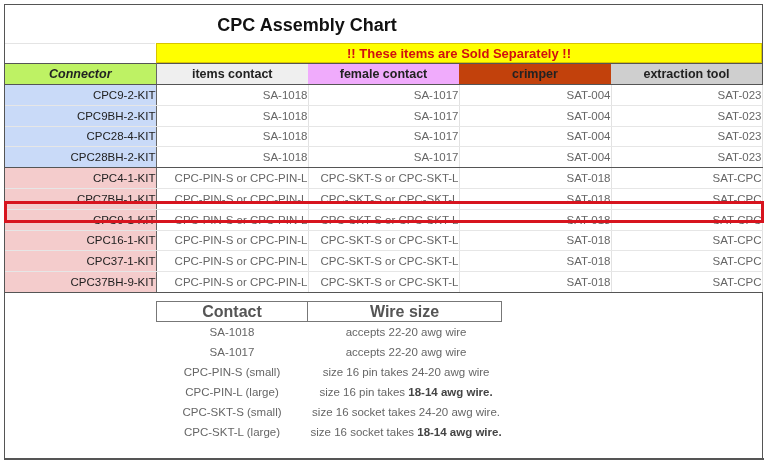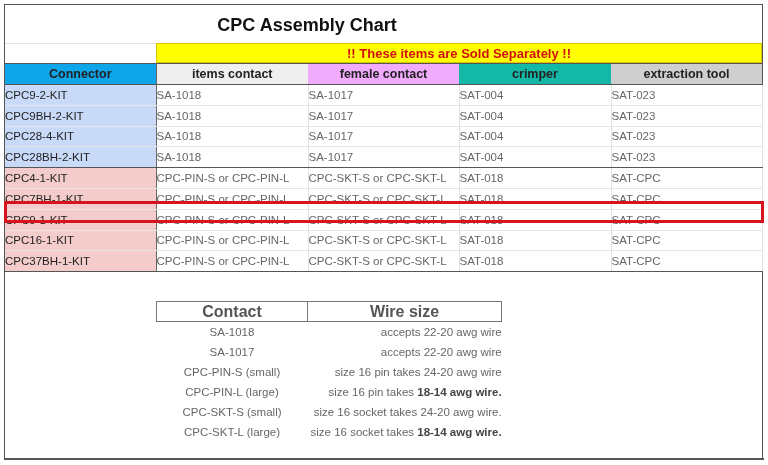--- a/index.html
+++ b/index.html
@@ -10,41 +10,41 @@
            border-top: 1.5px solid #555; border-bottom: 1.5px solid #555; box-sizing: border-box; }
   .title { position: absolute; left: 4px; top: 4px; width: 606px; height: 40px;
            text-align: center; line-height: 42px; font-size: 18px; font-weight: bold; color: #111; }
   .title-sep { position: absolute; left: 5px; top: 43px; width: 150px; height: 1px; background: #e4e4e4; }
   .banner { position: absolute; left: 156px; top: 43px; width: 606px; height: 20px;
             background: #ffff00; border: 1px solid #d8c400; box-sizing: border-box;
             text-align: center; line-height: 19px; font-size: 13px; font-weight: bold; color: #d01010; }
   table.main { position: absolute; left: 5px; top: 63px; width: 757px; border-collapse: collapse; table-layout: fixed; }
   table.main th { height: 20px; font-size: 12.5px; font-weight: bold; color: #222; padding: 0;
                   border-top: 1.5px solid #555; border-bottom: 1.5px solid #555; }
-  table.main th.c0 { background: #0ea5e9; border-right: 1px solid #666; }
+  table.main th.c0 { background: #bef264; border-right: 1px solid #666; font-style: italic; }
   table.main th.c1 { background: #efefef; }
   table.main th.c2 { background: #f0abfc; }
-  table.main th.c3 { background: #14b8a6; }
+  table.main th.c3 { background: #c2410c; }
   table.main th.c4 { background: #cfcfcf; }
-  table.main td { height: 19.8px; font-size: 11.5px; color: #666; text-align: left; padding: 0;
+  table.main td { height: 19.8px; font-size: 11.5px; color: #666; text-align: right; padding: 0;
                   border-bottom: 1px solid #e6e6e6; border-right: 1px solid #e2e2e2; white-space: nowrap; }
   table.main td.conn { color: #222; border-right: 1px solid #666; }
   table.main tr.blue td.conn { background: #c9daf8; }
   table.main tr.red td.conn { background: #f4cccc; }
   table.main tr.group-end td { border-bottom: 1.5px solid #555; }
   .highlight { position: absolute; left: 4px; top: 201px; width: 760px; height: 22px;
                border: 3px solid #d7141e; box-sizing: border-box; pointer-events: none; }
   .legend { position: absolute; left: 156px; top: 301px; border-collapse: collapse; table-layout: fixed; }
   .legend th { font-size: 16px; font-weight: bold; color: #555; height: 19px; padding: 0;
                border-top: 1px solid #777; border-bottom: 1px solid #777; background: #fff; }
   .legend th.lc0 { width: 150px; border-left: 1px solid #777; border-right: 1px solid #777; }
   .legend th.lc1 { width: 152px; border-right: 1px solid #777; }
   .legend td { font-size: 11.5px; color: #666; height: 20px; padding: 0; white-space: nowrap; }
   .legend td.lc0 { text-align: center; }
-  .legend td.lc1 { text-align: right; padding-left: 3px; }
+  .legend td.lc1 { text-align: center; padding-left: 3px; }
   .legend td b { color: #444; }
   .bottom-line { position: absolute; left: 4px; top: 458px; width: 760px; height: 2px; background: #555; }
 </style>
 </head>
 <body>
 
 <div class="frame"></div>
 <div class="title">CPC Assembly Chart</div>
 <div class="title-sep"></div>
 <div class="banner">!!   These items are Sold Separately  !!</div>
@@ -116,22 +116,29 @@
       <td>SAT-018</td>
       <td>SAT-CPC</td>
     </tr>
     <tr class="red">
       <td class="conn">CPC16-1-KIT</td>
       <td>CPC-PIN-S or CPC-PIN-L</td>
       <td>CPC-SKT-S or CPC-SKT-L</td>
       <td>SAT-018</td>
       <td>SAT-CPC</td>
     </tr>
+    <tr class="red">
+      <td class="conn">CPC37-1-KIT</td>
+      <td>CPC-PIN-S or CPC-PIN-L</td>
+      <td>CPC-SKT-S or CPC-SKT-L</td>
+      <td>SAT-018</td>
+      <td>SAT-CPC</td>
+    </tr>
     <tr class="red group-end">
-      <td class="conn">CPC37BH-1-KIT</td>
+      <td class="conn">CPC37BH-9-KIT</td>
       <td>CPC-PIN-S or CPC-PIN-L</td>
       <td>CPC-SKT-S or CPC-SKT-L</td>
       <td>SAT-018</td>
       <td>SAT-CPC</td>
     </tr>
   </tbody>
 </table>
 
 <div class="highlight"></div>
 

